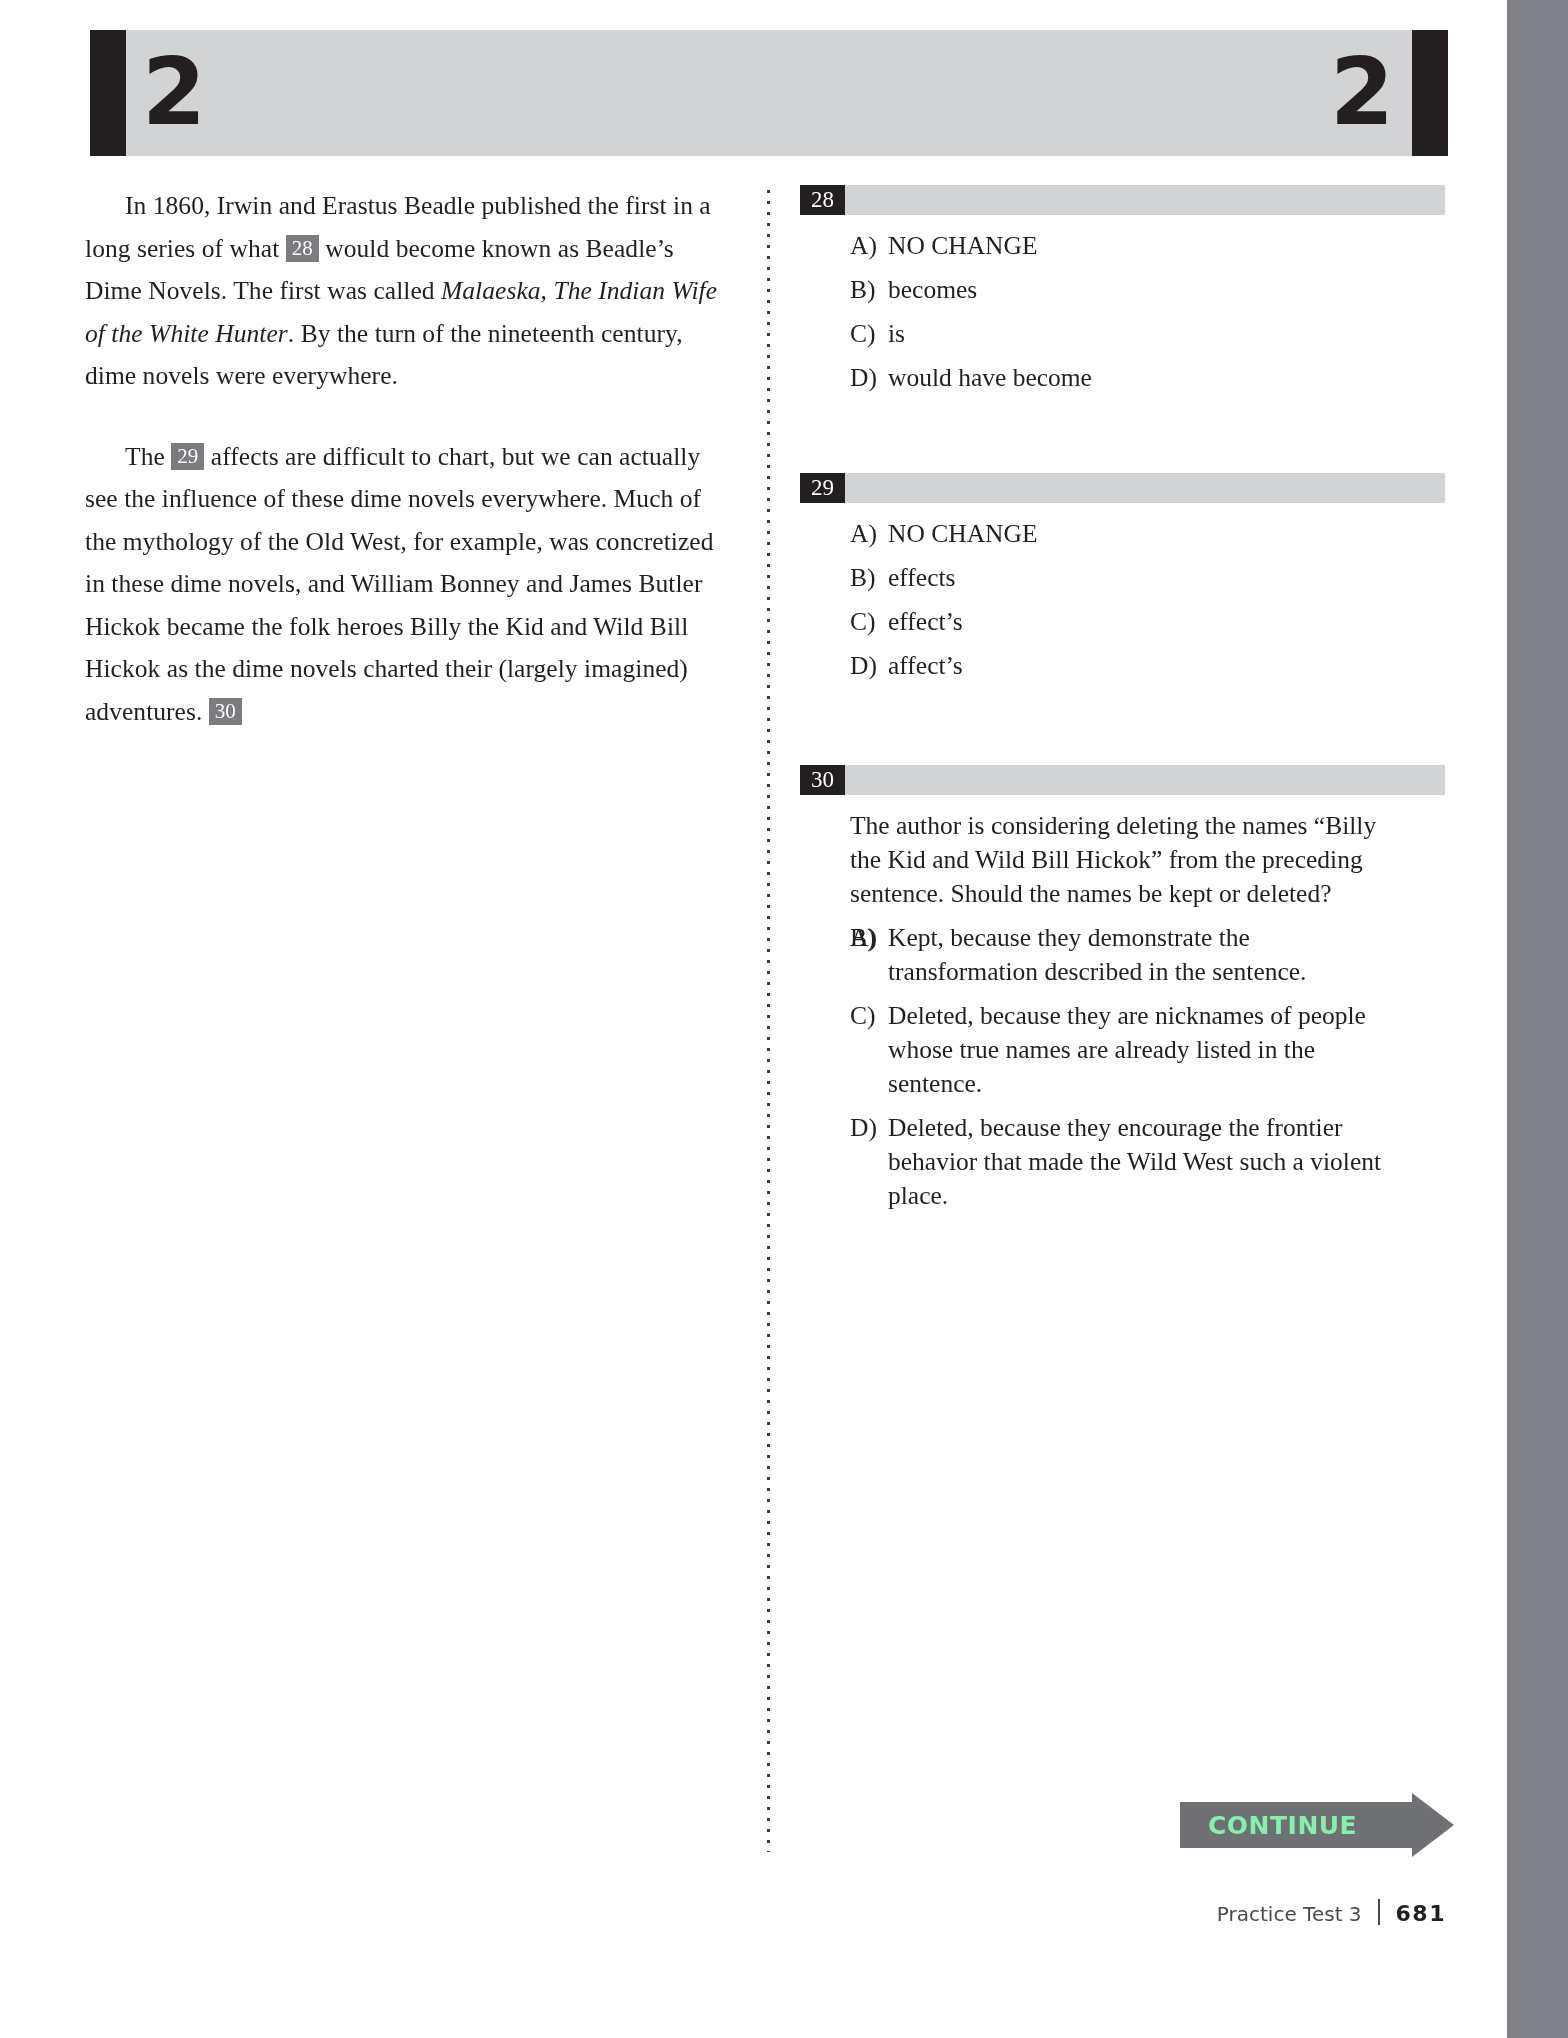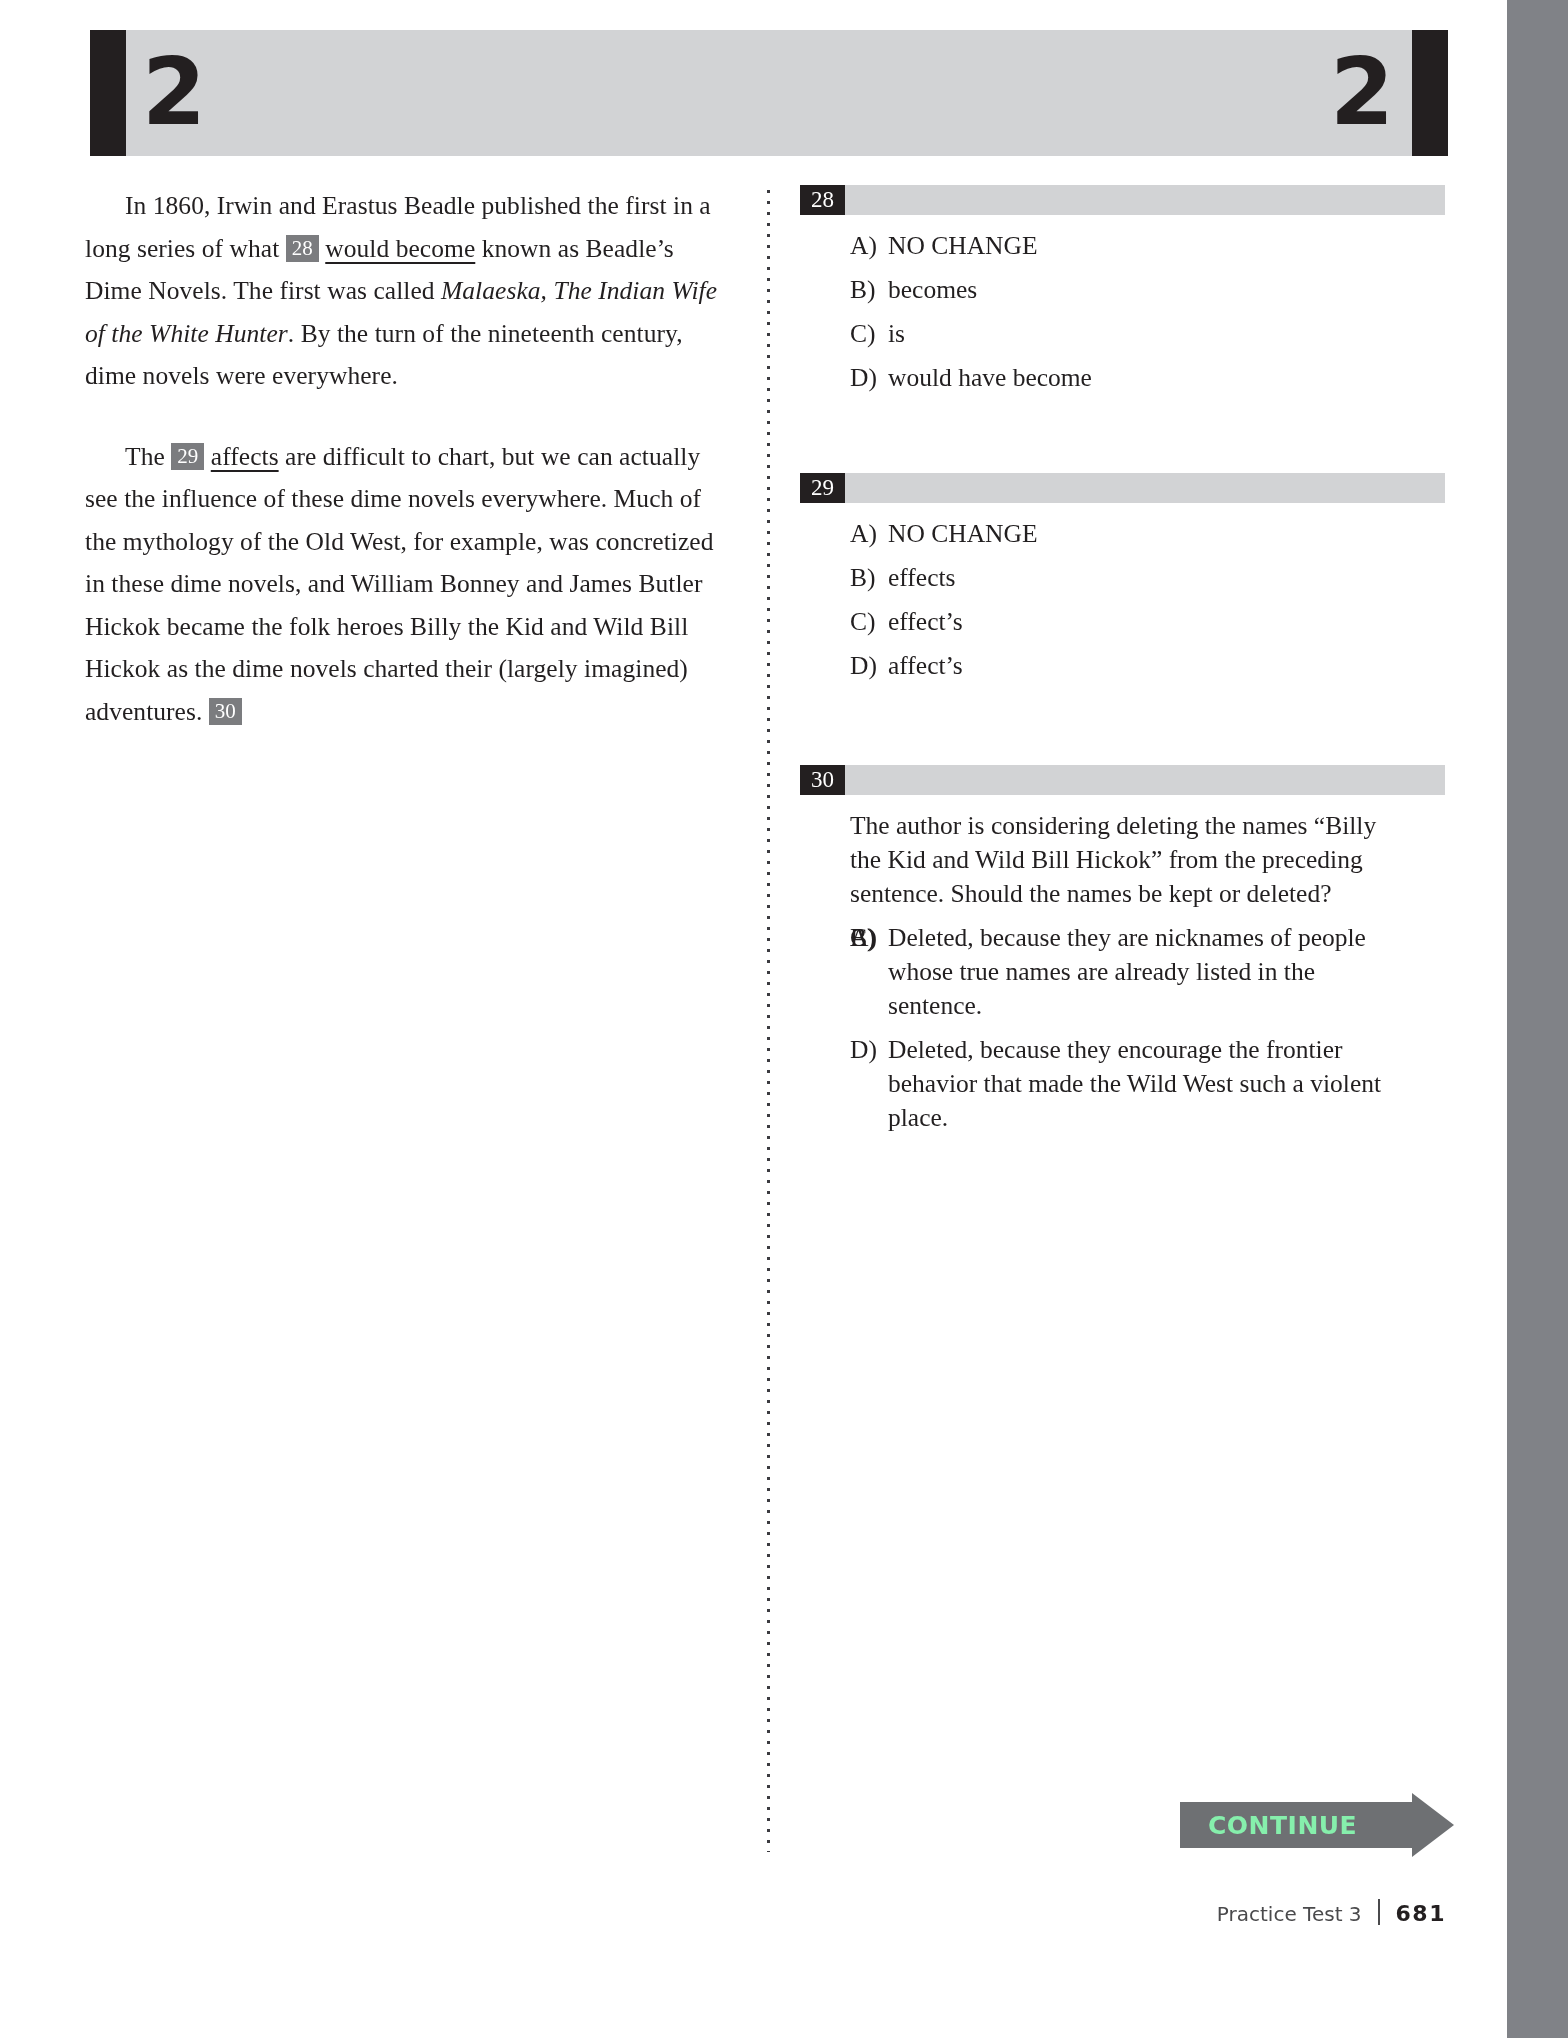--- a/index.html
+++ b/index.html
@@ -124,21 +124,21 @@
     color: #ffffff;
     font-family: "Liberation Serif", serif;
     font-size: 21px;
     line-height: 27px;
     height: 27px;
     padding: 0 6px;
     vertical-align: 2px;
     text-indent: 0;
     font-weight: normal;
   }
-  .u { text-decoration: underline; text-underline-offset: 5px; }
+  .u { text-underline-offset: 5px; }
 
   
   .question { position: relative; }
   .q-header {
     position: relative;
     height: 30px;
     background: #d2d3d5;
     margin-bottom: 14px;
   }
   .q-header .q-num {
@@ -302,21 +302,21 @@
 
     <div class="gap-29"></div>
 
     <div class="question">
       <div class="q-header">
         <div class="q-num">30</div>
       </div>
       <div class="q-stem">The author is considering deleting the names “Billy the Kid and Wild Bill Hickok” from the preceding sentence. Should the names be kept or deleted?</div>
       <ul class="choices">
         <li><span class="letter">A)</span></li>
-        <li><span class="letter">B)</span></li>
+        <li><span class="letter">B)</span><span>Kept, because they demonstrate the transformation described in the sentence.</span></li>
         <li><span class="letter">C)</span><span>Deleted, because they are nicknames of people whose true names are already listed in the sentence.</span></li>
         <li><span class="letter">D)</span><span>Deleted, because they encourage the frontier behavior that made the Wild West such a violent place.</span></li>
       </ul>
     </div>
 
   </div>
 
   <div class="continue">
     <span class="label">CONTINUE</span>
     <span class="arrow"></span>

